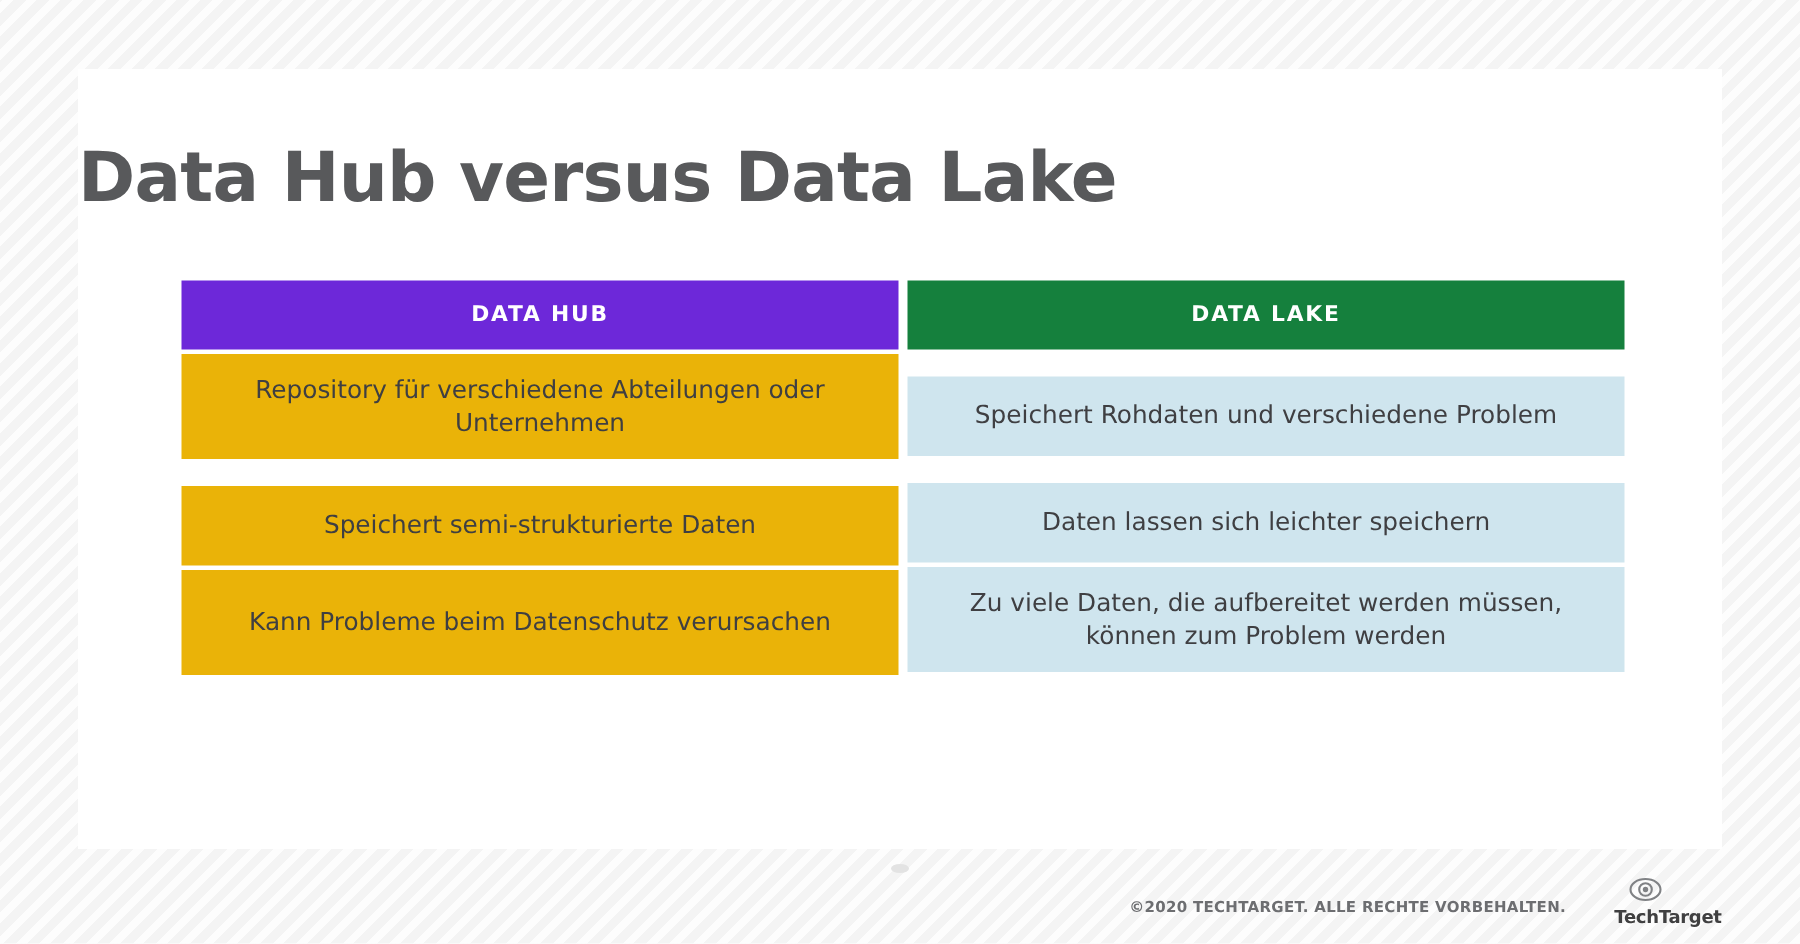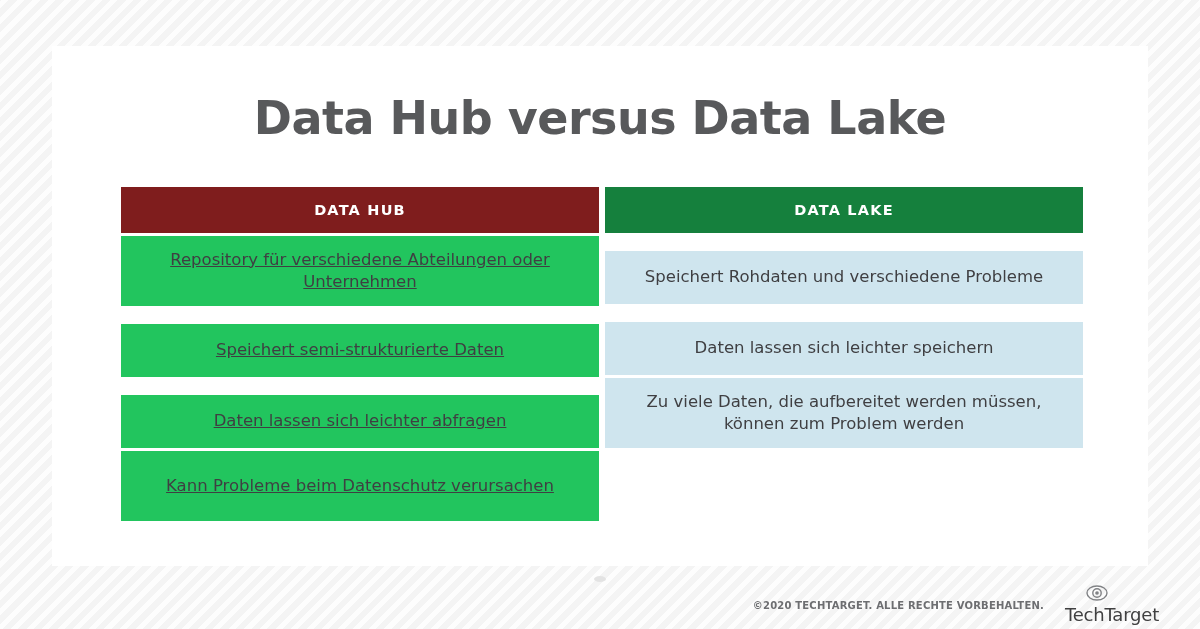--- a/index.html
+++ b/index.html
@@ -35,21 +35,21 @@
     width: 1096px;
     height: 520px;
     background: #ffffff;
   }
 
   #title {
     position: absolute;
     left: 0;
     top: 45px;
     width: 1096px;
-    text-align: center;
+    text-align: left;
     font-size: 46px;
     font-weight: bold;
     color: #58595b;
     letter-spacing: -0.5px;
   }
 
   #columns {
     position: absolute;
     left: 69px;
     top: 141px;
@@ -66,37 +66,37 @@
     height: 46px;
     display: flex;
     align-items: center;
     justify-content: center;
     color: #ffffff;
     font-size: 14.5px;
     font-weight: bold;
     letter-spacing: 1.2px;
   }
 
-  .col-hub .col-header { background: #7f1d1d; }
+  .col-hub .col-header { background: #6d28d9; }
   .col-lake .col-header { background: #15803d; }
 
   .cell {
     display: flex;
     align-items: center;
     justify-content: center;
     text-align: center;
     font-size: 16.5px;
     color: #3f3f42;
     line-height: 1.35;
     padding: 0 18px;
     box-sizing: border-box;
     margin-top: 3px;
   }
 
-  .col-hub .cell { background: #22c55e; text-decoration: underline; }
+  .col-hub .cell { background: #eab308; }
   .col-lake .cell { background: #cfe5ee; }
 
   .cell.h-tall { height: 70px; }
   .cell.h-std  { height: 53px; margin-top: 18px; }
 
   #footer {
     position: absolute;
     left: 0;
     top: 570px;
     width: 1200px;
@@ -128,22 +128,22 @@
     width: 22px;
     height: 22px;
   }
 
   #logo-text {
     position: absolute;
     left: 0;
     top: 22px;
     width: 100px;
     text-align: center;
-    font-size: 18px;
-    font-weight: normal;
+    font-size: 12px;
+    font-weight: bold;
     color: #404041;
     letter-spacing: -0.2px;
   }
 
   #page-fold {
     position: absolute;
     left: 594px;
     top: 576px;
     width: 12px;
     height: 6px;
@@ -159,27 +159,26 @@
   <div id="card">
 
     <div id="title">Data Hub versus Data Lake</div>
 
     <div id="columns">
 
       <div class="column col-hub">
         <div class="col-header">DATA HUB</div>
         <div class="cell h-tall">Repository für verschiedene Abteilungen oder Unternehmen</div>
         <div class="cell h-std">Speichert semi-strukturierte Daten</div>
-        <div class="cell h-std">Daten lassen sich leichter abfragen</div>
         <div class="cell h-tall">Kann Probleme beim Datenschutz verursachen</div>
       </div>
 
       <div class="column col-lake">
         <div class="col-header">DATA LAKE</div>
-        <div class="cell h-std">Speichert Rohdaten und verschiedene Probleme</div>
+        <div class="cell h-std">Speichert Rohdaten und verschiedene Problem</div>
         <div class="cell h-std">Daten lassen sich leichter speichern</div>
         <div class="cell h-tall">Zu viele Daten, die aufbereitet werden müssen, können zum Problem werden</div>
       </div>
 
     </div>
   </div>
 
   <div id="page-fold"></div>
 
   <div id="footer">

